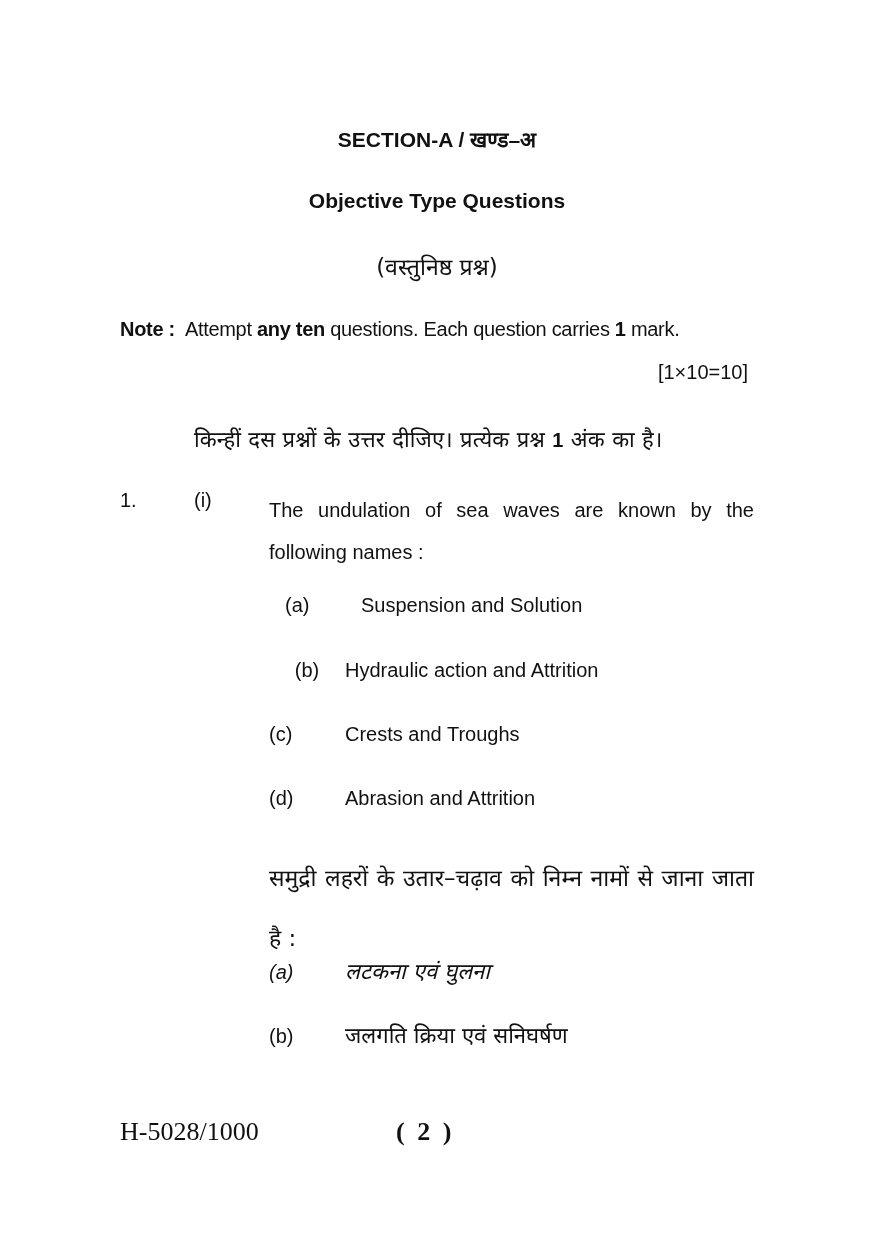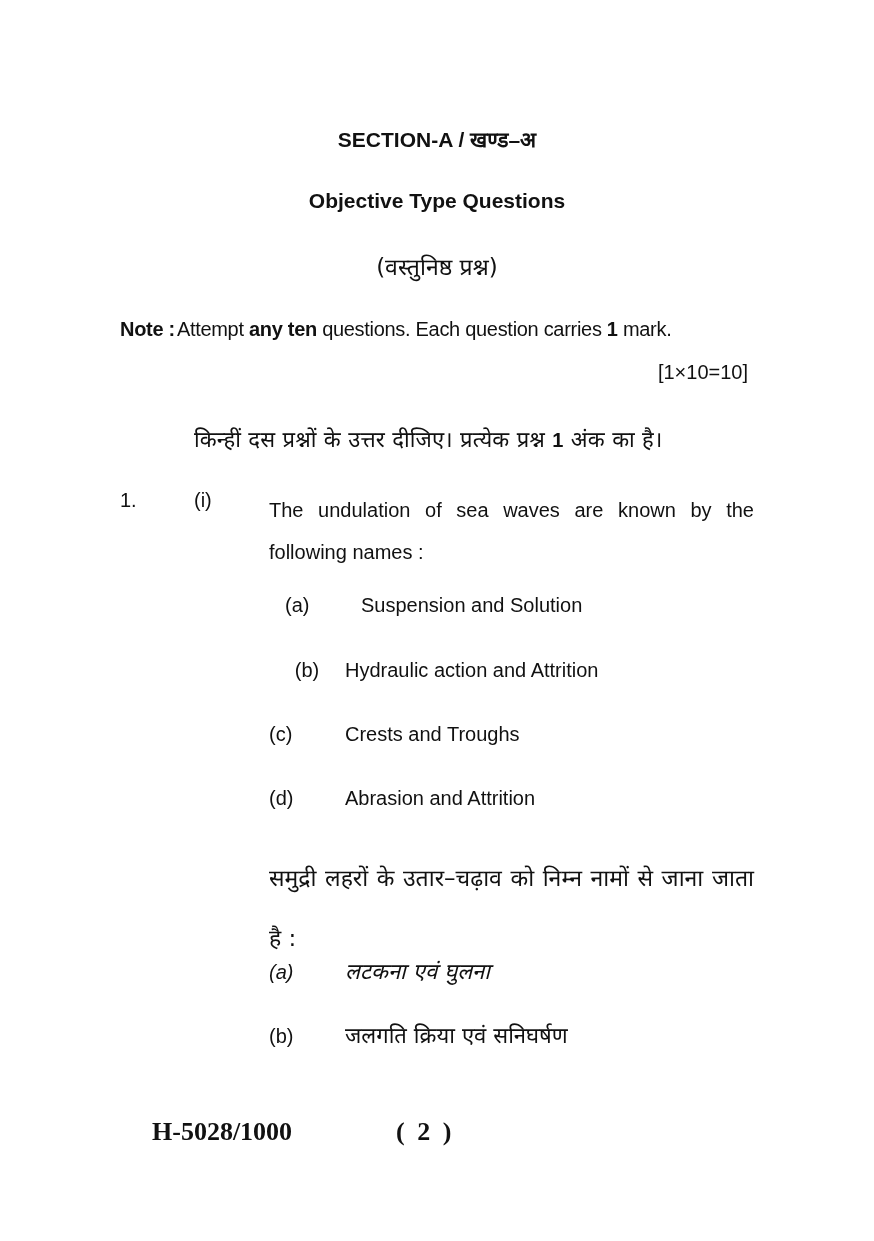--- a/index.html
+++ b/index.html
@@ -8,33 +8,33 @@
       color: #111111;
       font-family: "Liberation Sans", "DejaVu Sans", sans-serif;
     }
     .abs { position: absolute; white-space: nowrap; }
     .center { left: 0; width: 874px; text-align: center; }
     .bold { font-weight: bold; }
     .sec-title { top: 125px; font-size: 21px; }
     .sub-title { top: 189px; font-size: 21px; }
     .hindi-title { top: 250px; font-size: 23px; font-family: "DejaVu Sans", sans-serif; }
     .note { top: 318px; left: 120px; font-size: 20px; letter-spacing: -0.3px; }
-    .note .label { font-weight: bold; margin-right: 2px; }
+    .note .label { font-weight: bold; margin-right: 10px; }
     .marks { top: 361px; right: 126px; font-size: 20px; }
     .hindi-note { top: 423px; left: 194px; font-size: 22px; font-family: "DejaVu Sans", sans-serif; letter-spacing: 0.2px; }
     .qnum { top: 489px; left: 120px; font-size: 20px; }
     .qsub { top: 489px; left: 194px; font-size: 20px; }
     .qtext { top: 489px; left: 269px; width: 485px; font-size: 20px; line-height: 42px; white-space: normal; text-align: justify; text-align-last: left; }
     .opt { left: 269px; font-size: 20px; }
     .opt .letter { display: inline-block; width: 76px; }
     .hq { top: 848px; left: 269px; width: 485px; font-size: 23px; line-height: 60px; white-space: normal; font-family: "DejaVu Sans", sans-serif; text-align: justify; text-align-last: left; }
     .hopt { left: 269px; font-size: 20px; }
     .hopt .letter { display: inline-block; width: 76px; }
     .hopt .htext { font-family: "DejaVu Sans", sans-serif; font-size: 22px; }
-    .footer-code { top: 1117px; left: 120px; font-family: "Liberation Serif", "DejaVu Serif", serif; font-weight: bold; font-size: 26px; margin-left: 32px; }
+    .footer-code { top: 1117px; left: 120px; font-family: "Liberation Serif", "DejaVu Serif", serif; font-weight: normal; font-size: 26px; }
     .footer-page { top: 1117px; left: 396px; font-family: "Liberation Serif", "DejaVu Serif", serif; font-weight: bold; font-size: 26px; word-spacing: 6px; }
   </style>
 </head>
 <body>
 
 <div class="abs center sec-title bold">SECTION-A /  खण्ड–अ</div>
 <div class="abs center sub-title bold">Objective  Type  Questions</div>
 <div class="abs center hindi-title">(वस्तुनिष्ठ  प्रश्न)</div>
 
 <div class="abs note">

